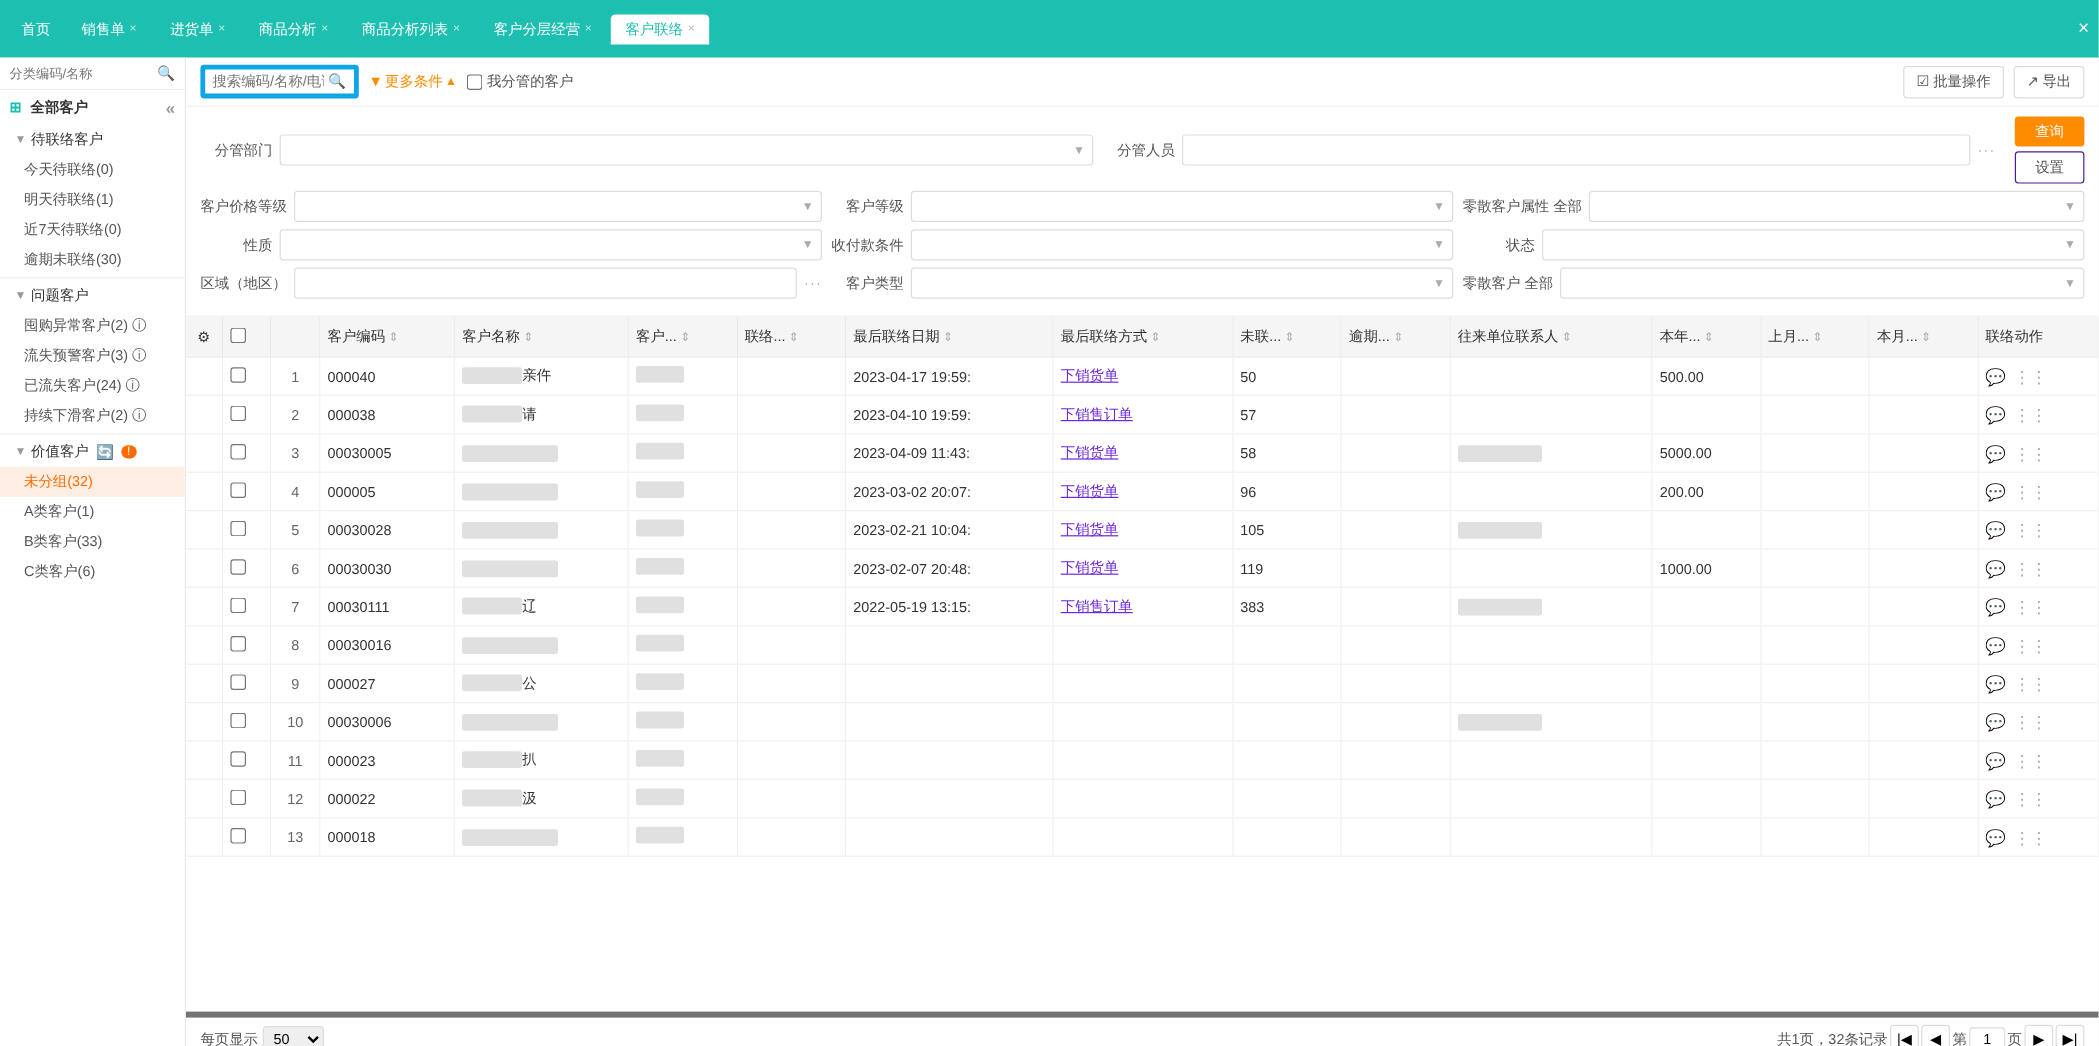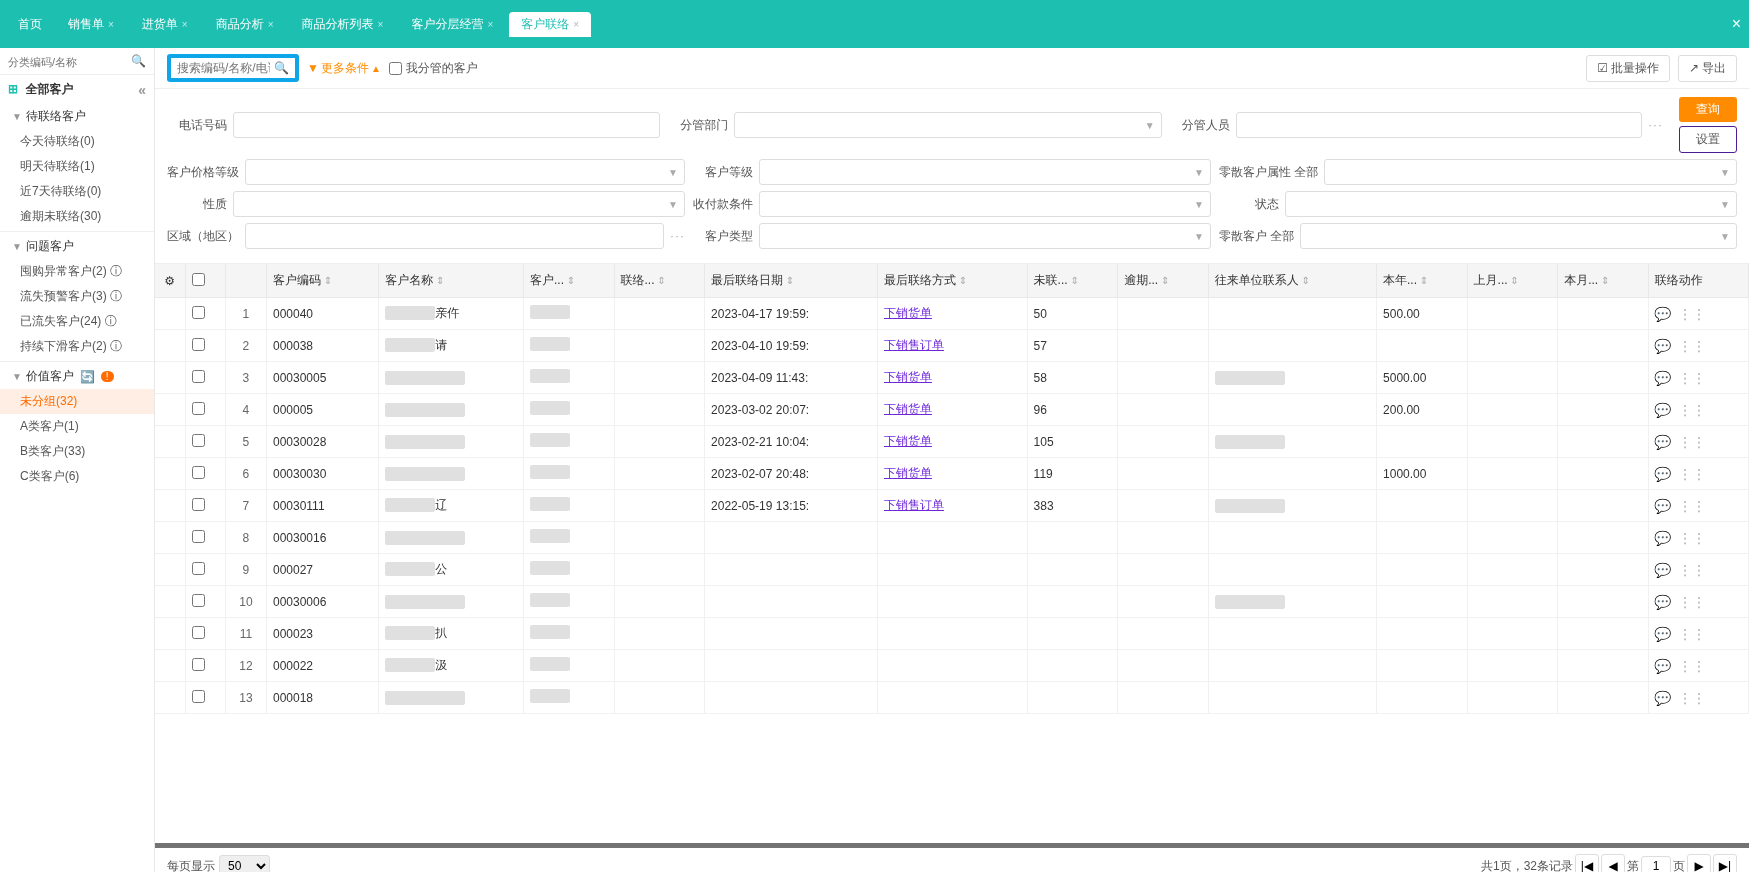--- a/index.html
+++ b/index.html
@@ -506,24 +506,20 @@
           <span>↗</span>
           <span>导出</span>
         </button>
       </div>
     </div>
 
     <div class="adv-filter">
 
       <div class="adv-filter-row">
         <div class="adv-filter-item">
-          <span class="adv-filter-label">电话号码</span>
-          <div class="adv-filter-input"></div>
-        </div>
-        <div class="adv-filter-item">
           <span class="adv-filter-label">分管部门</span>
           <div class="adv-filter-input">
             <span></span>
               <span class="caret">▼</span>
           </div>
         </div>
         <div class="adv-filter-item">
           <span class="adv-filter-label">分管人员</span>
           <div class="adv-filter-input" style="flex:1;">
             <span></span>

